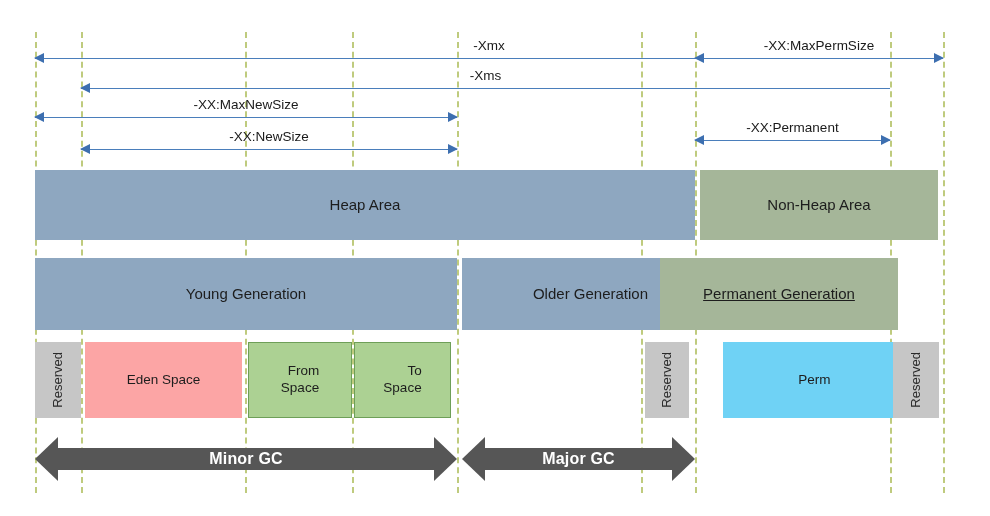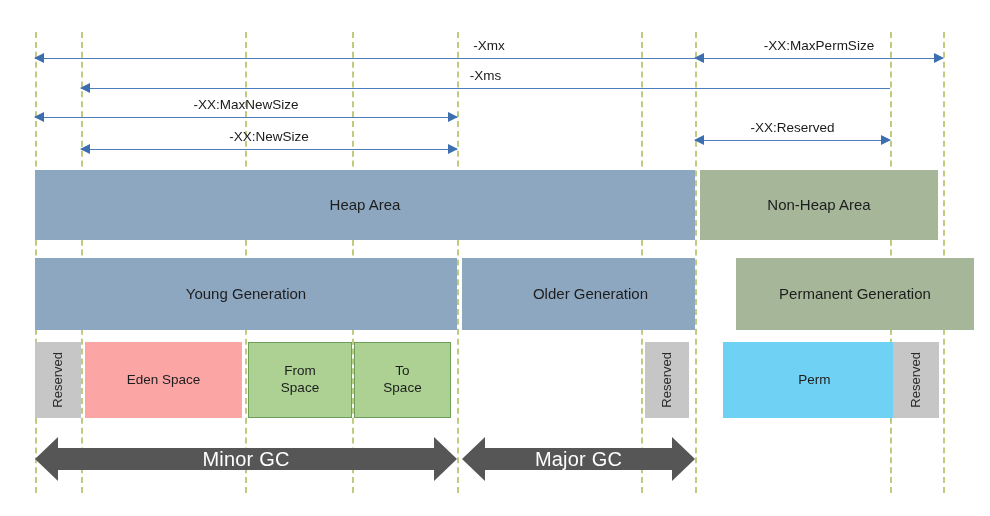--- a/index.html
+++ b/index.html
@@ -13,38 +13,38 @@
   .dim{position:absolute;height:0;}
   .dim .line{position:absolute;left:0;right:0;top:0;height:0;border-top:1.6px solid #4A7EBB;}
   .dim .head{position:absolute;top:-5px;width:0;height:0;border-top:5.5px solid transparent;border-bottom:5.5px solid transparent;}
   .dim .head.l{left:-1px;border-right:10px solid #3D6FB0;}
   .dim .head.r{right:-1px;border-left:10px solid #3D6FB0;}
   .dim .lbl{position:absolute;bottom:6px;left:0;right:0;text-align:center;font-size:13.5px;color:#1a1a1a;
             white-space:nowrap;line-height:1;}
 
   
   .blk{position:absolute;display:flex;align-items:center;justify-content:center;
-       font-size:15px;color:#1d1d1d;text-align:center;line-height:1.25;box-sizing:border-box;}
+       font-size:15px;color:#1d1d1d;text-align:right;line-height:1.25;box-sizing:border-box;}
   .blk.heap{background:#8EA7C0;}
   .blk.nonheap{background:#A5B699;}
   .blk.reserved{background:#C6C6C6;}
   .blk.eden{background:#fca5a5;}
   .blk.surv{background:#ACD193;border:1px solid #6E9F58;}
   .blk.tenured{background:#74D3A4;}
   .blk.perm{background:#6FD2F5;margin-left:20px;}
   .blk .vtext{writing-mode:vertical-rl;transform:rotate(180deg);font-size:13px;color:#2a2a2a;}
   .blk .t2{font-size:13.5px;}
 
   
   .gc{position:absolute;height:44px;display:flex;align-items:center;justify-content:center;}
   .gc .bar{position:absolute;left:22px;right:22px;top:11px;height:22px;background:#565656;}
   .gc .tip{position:absolute;top:0;width:0;height:0;border-top:22px solid transparent;border-bottom:22px solid transparent;}
   .gc .tip.l{left:0;border-right:23px solid #565656;}
   .gc .tip.r{right:0;border-left:23px solid #565656;}
-  .gc .glbl{position:relative;z-index:2;color:#fff;font-size:20px;font-weight:normal;letter-spacing:.2px;}
+  .gc .glbl{position:relative;z-index:2;color:#fff;font-size:16px;font-weight:bold;letter-spacing:.2px;}
 </style>
 </head>
 <body>
 
 <div id="diagram">
     <div class="guide" style="left: 35px; height: 461px;"></div>
     <div class="guide" style="left: 81px; height: 461px;"></div>
     <div class="guide" style="left: 245px; height: 461px;"></div>
     <div class="guide" style="left: 352px; height: 461px;"></div>
     <div class="guide" style="left: 457px; height: 461px;"></div>
@@ -77,35 +77,35 @@
     <div class="dim" style="left: 695px; width: 248px; top: 58px;">
       <div class="line"></div>
       <div class="head l"></div>
       <div class="head r"></div>
       <div class="lbl">-XX:MaxPermSize</div>
     </div>
     <div class="dim" style="left: 695px; width: 195px; top: 140px;">
       <div class="line"></div>
       <div class="head l"></div>
       <div class="head r"></div>
-      <div class="lbl">-XX:Reserved</div>
+      <div class="lbl">-XX:Permanent</div>
     </div>
     <div class="blk heap" style="left: 35px; width: 660px; top: 170px; height: 70px;">
       <span>Heap Area</span>
     </div>
     <div class="blk heap" style="left: 35px; width: 422px; top: 258px; height: 72px;">
       <span>Young Generation</span>
     </div>
     <div class="blk nonheap" style="left: 700px; width: 238px; top: 170px; height: 70px;">
       <span>Non-Heap Area</span>
     </div>
     <div class="blk heap" style="left: 462px; width: 233px; top: 258px; height: 72px; padding-left: 24px;">
       <span>Older Generation</span>
     </div>
-    <div class="blk nonheap" style="left: 736px; width: 238px; top: 258px; height: 72px;">
+    <div class="blk nonheap" style="left: 660px; width: 238px; top: 258px; height: 72px; text-decoration: underline;">
       <span>Permanent Generation</span>
     </div>
     <div class="blk reserved" style="left: 35px; width: 46px; top: 342px; height: 76px;">
       <span class="vtext">Reserved</span>
     </div>
     <div class="blk eden" style="left: 85px; width: 157px; top: 342px; height: 76px;">
       <span class="t2">Eden Space</span>
     </div>
     <div class="blk surv" style="left: 248px; width: 104px; top: 342px; height: 76px;">
       <span class="t2">From<br>Space</span>

